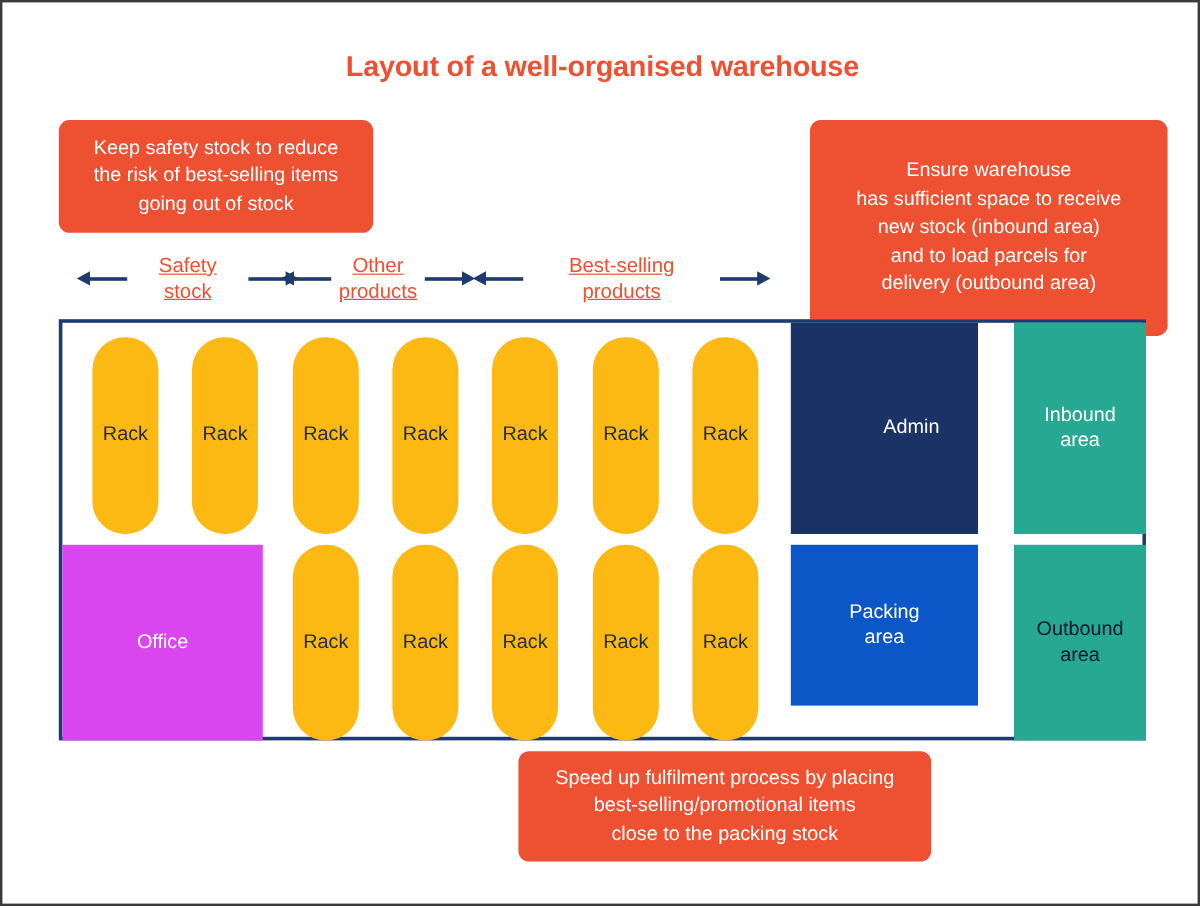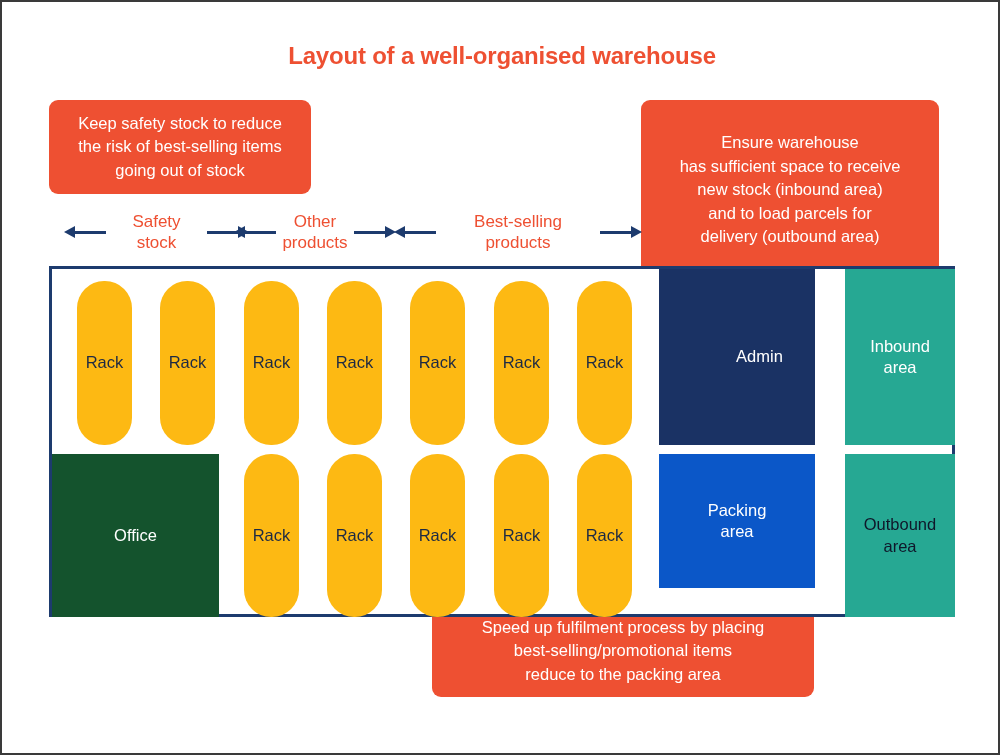--- a/index.html
+++ b/index.html
@@ -43,39 +43,40 @@
     font-size: 16.5px;
     line-height: 1.42;
     display: flex;
     align-items: center;
     justify-content: center;
     padding: 8px 25px;
   }
   .callout-line { display: block; white-space: nowrap; }
 
   #callout-top-left   { left: 47px;  top: 98px;  width: 262px; height: 94px; }
-  #callout-top-right  { left: 639px; top: 98px;  width: 298px; height: 180px; }
-  #callout-bottom     { left: 430px; top: 603px; width: 382px; height: 92px; }
+  #callout-top-right  { left: 673px; top: 98px;  width: 298px; height: 180px; }
+  #callout-bottom     { left: 430px; top: 624px; width: 344px; height: 92px; }
 
   
   .zone-label {
     position: absolute;
     top: 206px;
     height: 48px;
     display: flex;
     align-items: center;
     justify-content: space-between;
   }
   .zone-text {
     flex: 0 0 auto;
     text-align: center;
     color: #EE5032;
     font-size: 17px;
     line-height: 1.25;
     padding: 0 6px;
+    text-decoration: underline;
   }
   .zone-text span { display: block; white-space: nowrap; }
 
   .arrow {
     flex: 0 0 auto;
     position: relative;
     width: 42px;
     height: 12px;
   }
   .arrow .shaft {
@@ -123,21 +124,21 @@
   .zone-box span { display: block; white-space: nowrap; }
 
   .rack {
     background: #FDB913;
     color: #1D2A44;
     border-radius: 27px;
   }
   .admin   { background: #1A3264; color: #ffffff; padding-left: 45px; }
   .inbound { background: #26A893; color: #ffffff; }
   .outbound{ background: #26A893; color: #0f172a; }
-  .office  { background: #14532d; color: #ffffff; align-items: center; }
+  .office  { background: #d946ef; color: #ffffff; align-items: center; }
   .packing { background: #0B57C8; color: #ffffff; }
 </style>
 </head>
 <body>
 
 <div id="page">
 
   <div id="title">Layout of a well-organised warehouse</div>
 
   <div id="callout-top-left" class="callout">
@@ -155,21 +156,21 @@
         <span class="callout-line">new stock (inbound area)</span>
         <span class="callout-line">and to load parcels for</span>
         <span class="callout-line">delivery (outbound area)</span>
       </div>
   </div>
 
   <div id="callout-bottom" class="callout">
     <div>
         <span class="callout-line">Speed up fulfilment process by placing</span>
         <span class="callout-line">best-selling/promotional items</span>
-        <span class="callout-line">reduce to the packing area</span>
+        <span class="callout-line">close to the packing stock</span>
       </div>
   </div>
 
   <div id="zone-safety" class="zone-label">
     <div class="arrow left">
         <i class="head"></i>
         <i class="shaft"></i>
       </div>
     <div class="zone-text">
         <span>Safety</span>

